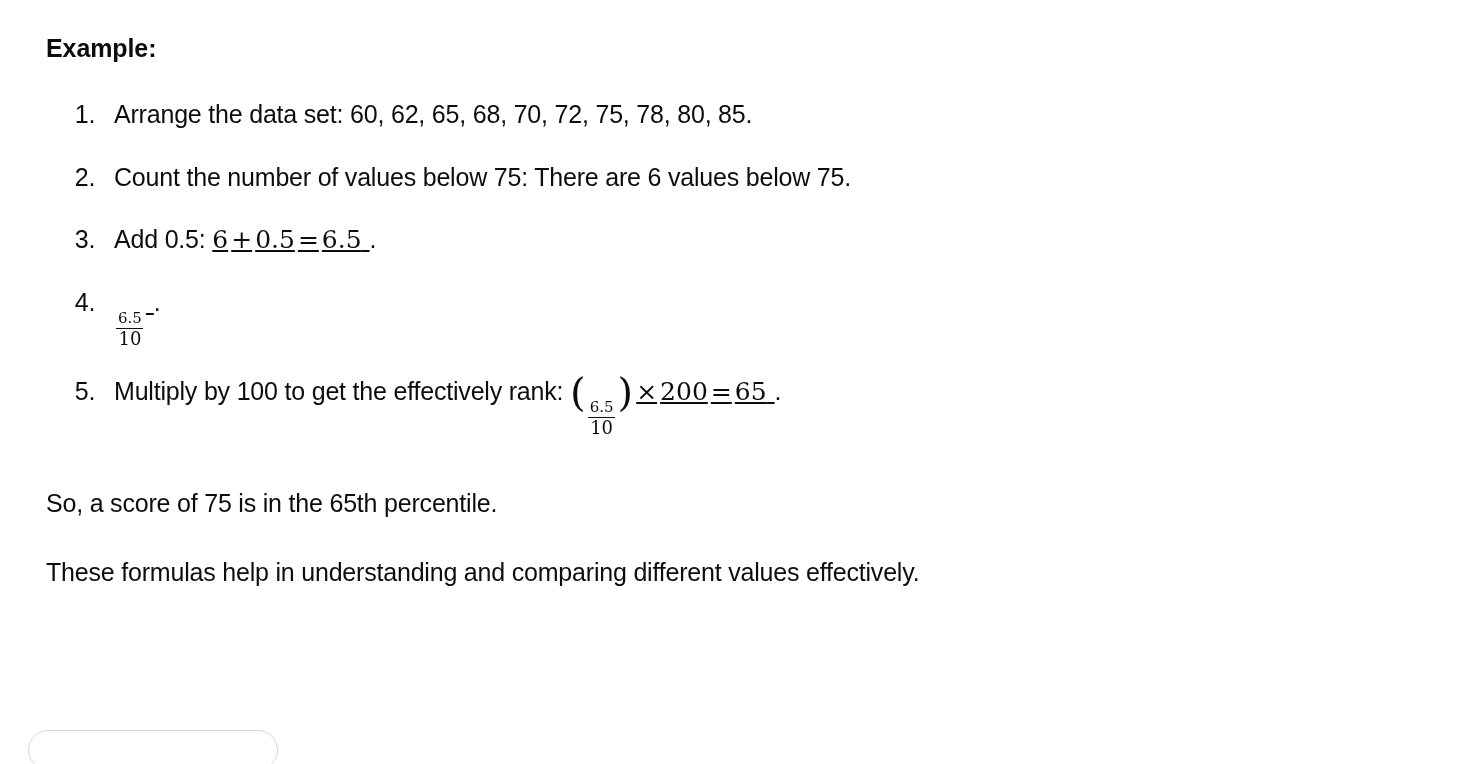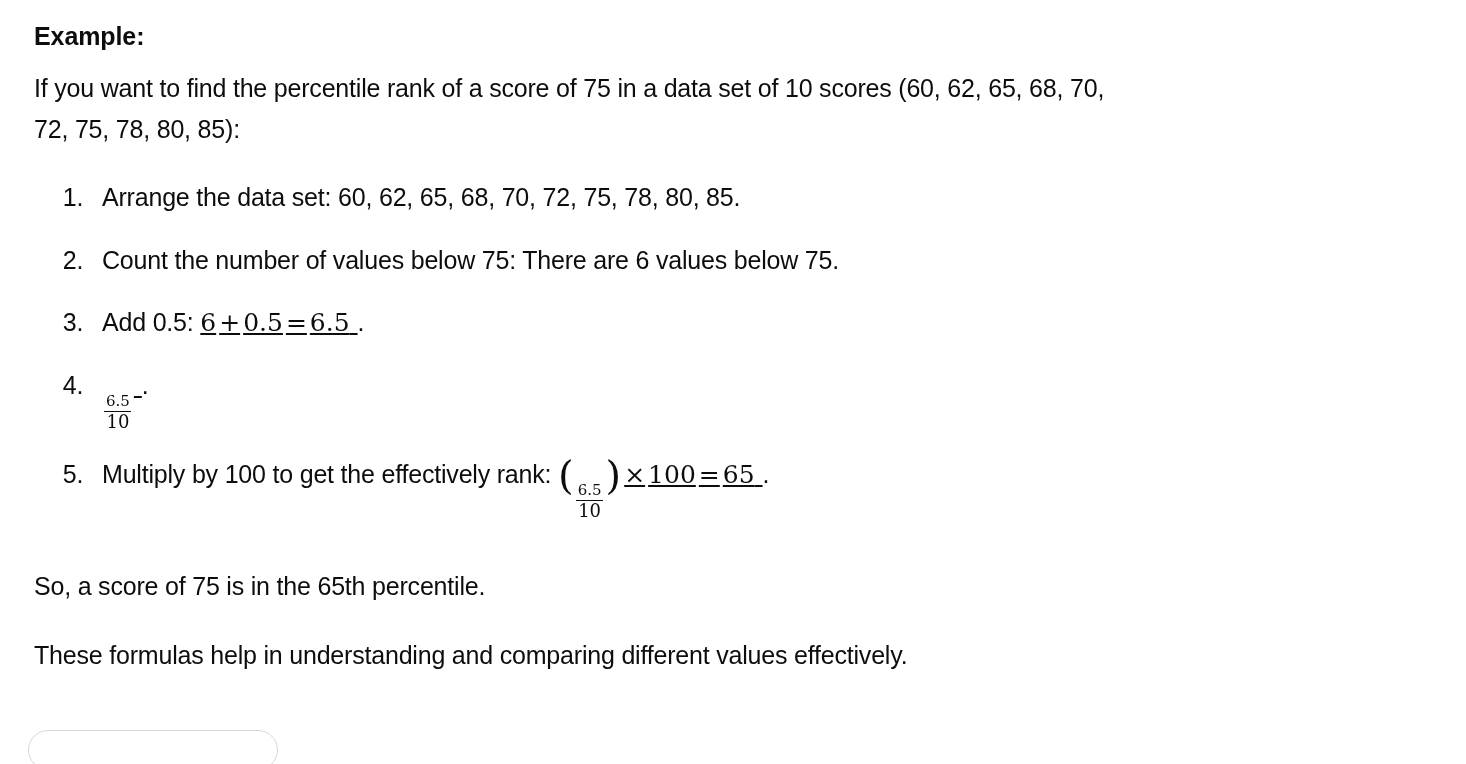--- a/index.html
+++ b/index.html
@@ -11,21 +11,21 @@
     width: 1466px;
     height: 764px;
     font-family: "Liberation Sans", sans-serif;
     color: #0d0d0d;
     overflow: hidden;
   }
   .page {
     position: relative;
     width: 1172px;
     height: 764px;
-    padding: 0;
+    padding: 12px;
     box-sizing: border-box;
   }
   .content {
     padding: 18px 34px 0 34px;
   }
   .heading {
     font-size: 25px;
     font-weight: bold;
     line-height: 1.45;
     margin: 0 0 14px 0;
@@ -108,21 +108,20 @@
   }
 </style>
 </head>
 <body>
 
 <div class="page">
   <div class="content">
 
     <div class="heading">Example:</div>
 
-    <p class="para">If you want to find the percentile rank of a score of 75 in a data set of 10 scores (60, 62, 65, 68, 70, 72, 75, 78, 80, 85):</p>
 
     <ol class="steps">
 
       <li>
         <span>Arrange the data set: 60, 62, 65, 68, 70, 72, 75, 78, 80, 85.</span>
       </li>
 
       <li>
         <span>Count the number of values below 75: There are 6 values below 75.</span>
       </li>
@@ -142,21 +141,21 @@
           </span>
         </span><span>.</span>
       </li>
 
       <li>
         <span>Multiply by 100 to get the effectively rank:</span>
         <span class="math">
           <span class="paren">(</span><span class="frac">
             <span class="num">6.5</span>
             <span class="den">10</span>
-          </span><span class="paren">)</span><span class="op">×</span><span class="mi">100</span><span class="op">=</span><span class="mi">65</span>
+          </span><span class="paren">)</span><span class="op">×</span><span class="mi">200</span><span class="op">=</span><span class="mi">65</span>
         </span><span>.</span>
       </li>
 
     </ol>
 
     <p class="para after-list">So, a score of 75 is in the 65th percentile.</p>
 
     <p class="para last">These formulas help in understanding and comparing different values effectively.</p>
 
   </div>

